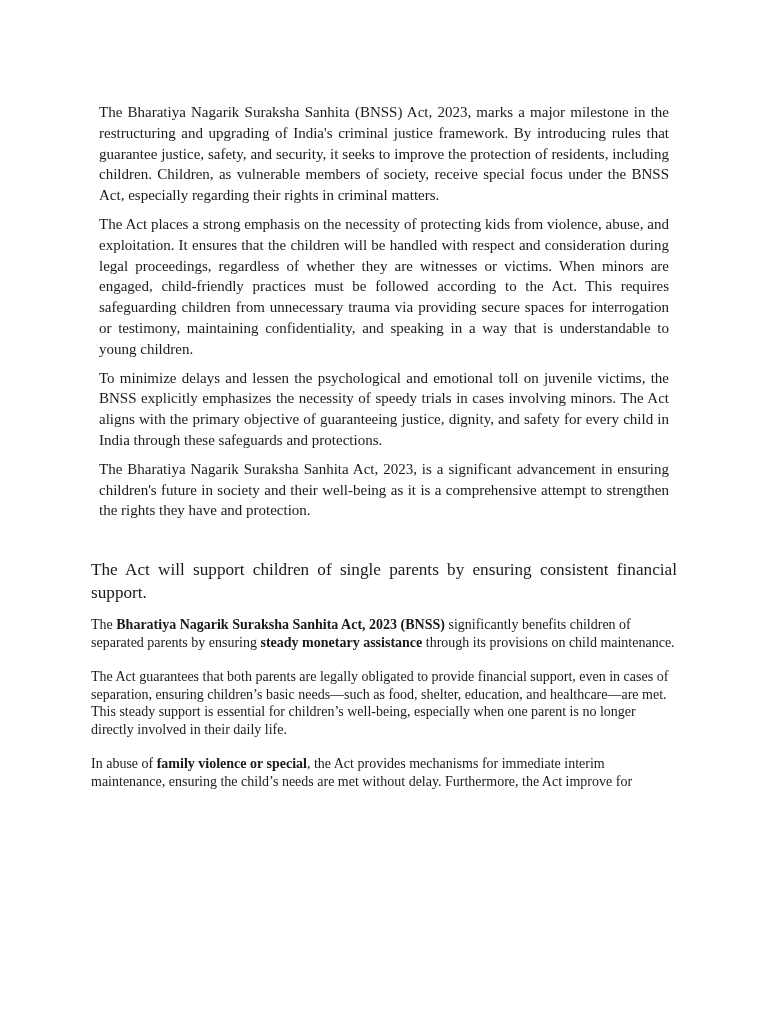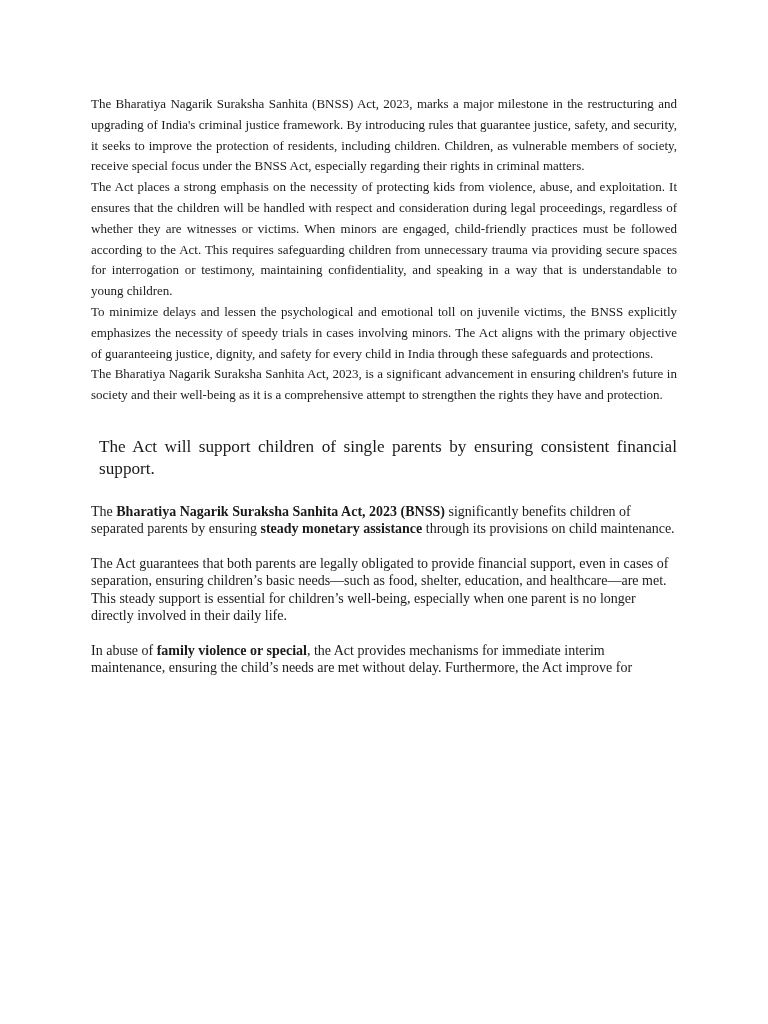--- a/index.html
+++ b/index.html
@@ -15,36 +15,36 @@
       font-family: "Liberation Serif", serif;
       color: #1a1a1a;
     }
     .page {
       position: absolute;
       left: 91px;
       top: 94px;
       width: 586px;
     }
     .big p {
-      margin: 0;
-      font-size: 13px;
+      margin: 8px;
+      font-size: 15px;
       line-height: 20.8px;
       text-align: justify;
     }
     .gap-block {
       height: 30px;
     }
     .options p {
-      margin: 0 0 10px 8px;
+      margin: 0 0 10px 0;
       font-size: 17.2px;
       line-height: 22.5px;
       text-align: justify;
     }
     .small {
-      margin-top: 22px;
+      margin-top: 12px;
     }
     .small p {
       margin: 0 0 17px 0;
       font-size: 14px;
       line-height: 17.5px;
       text-align: left;
     }
     .small b {
       font-weight: bold;
     }

